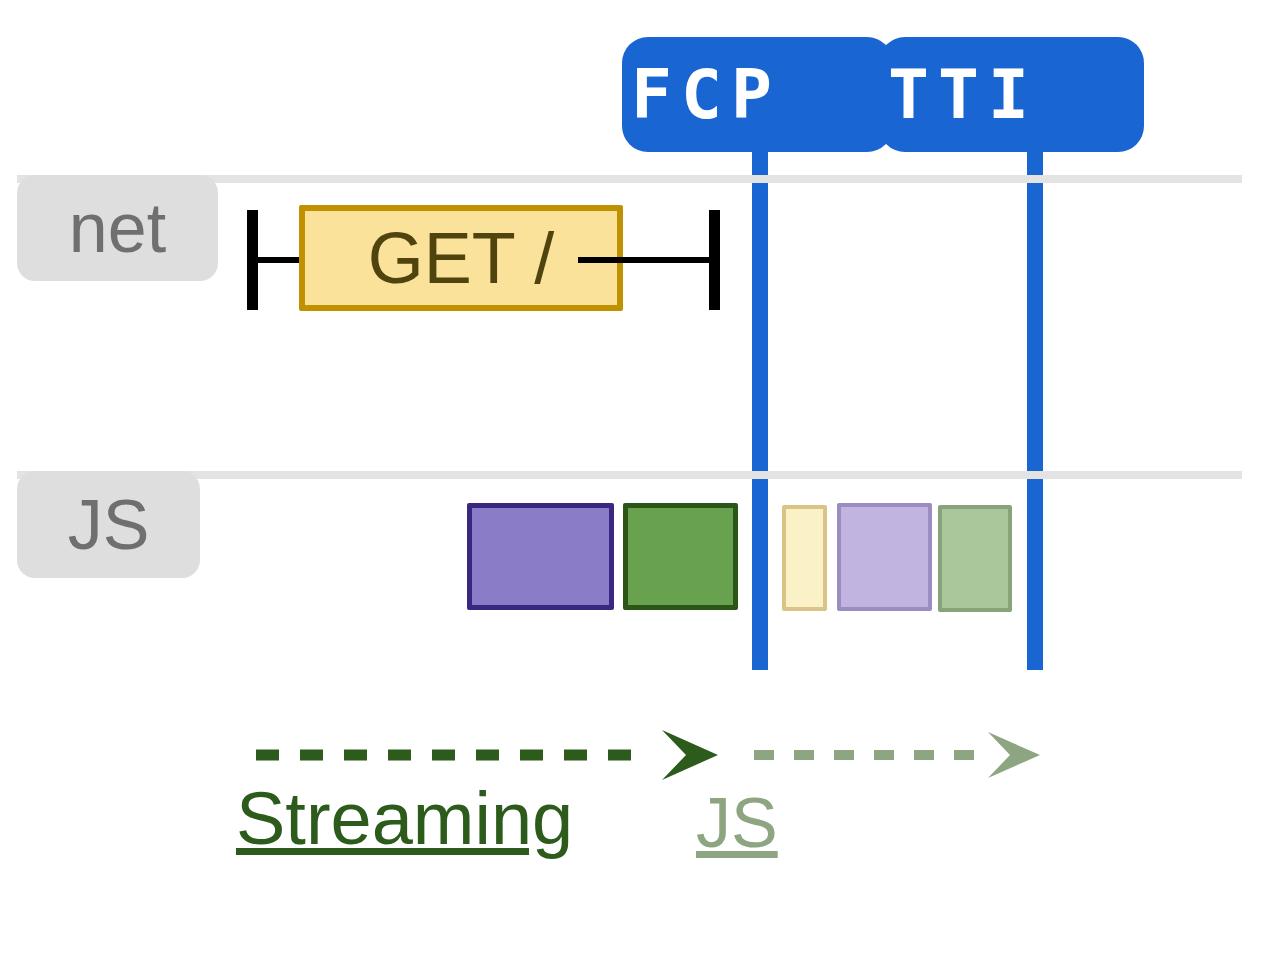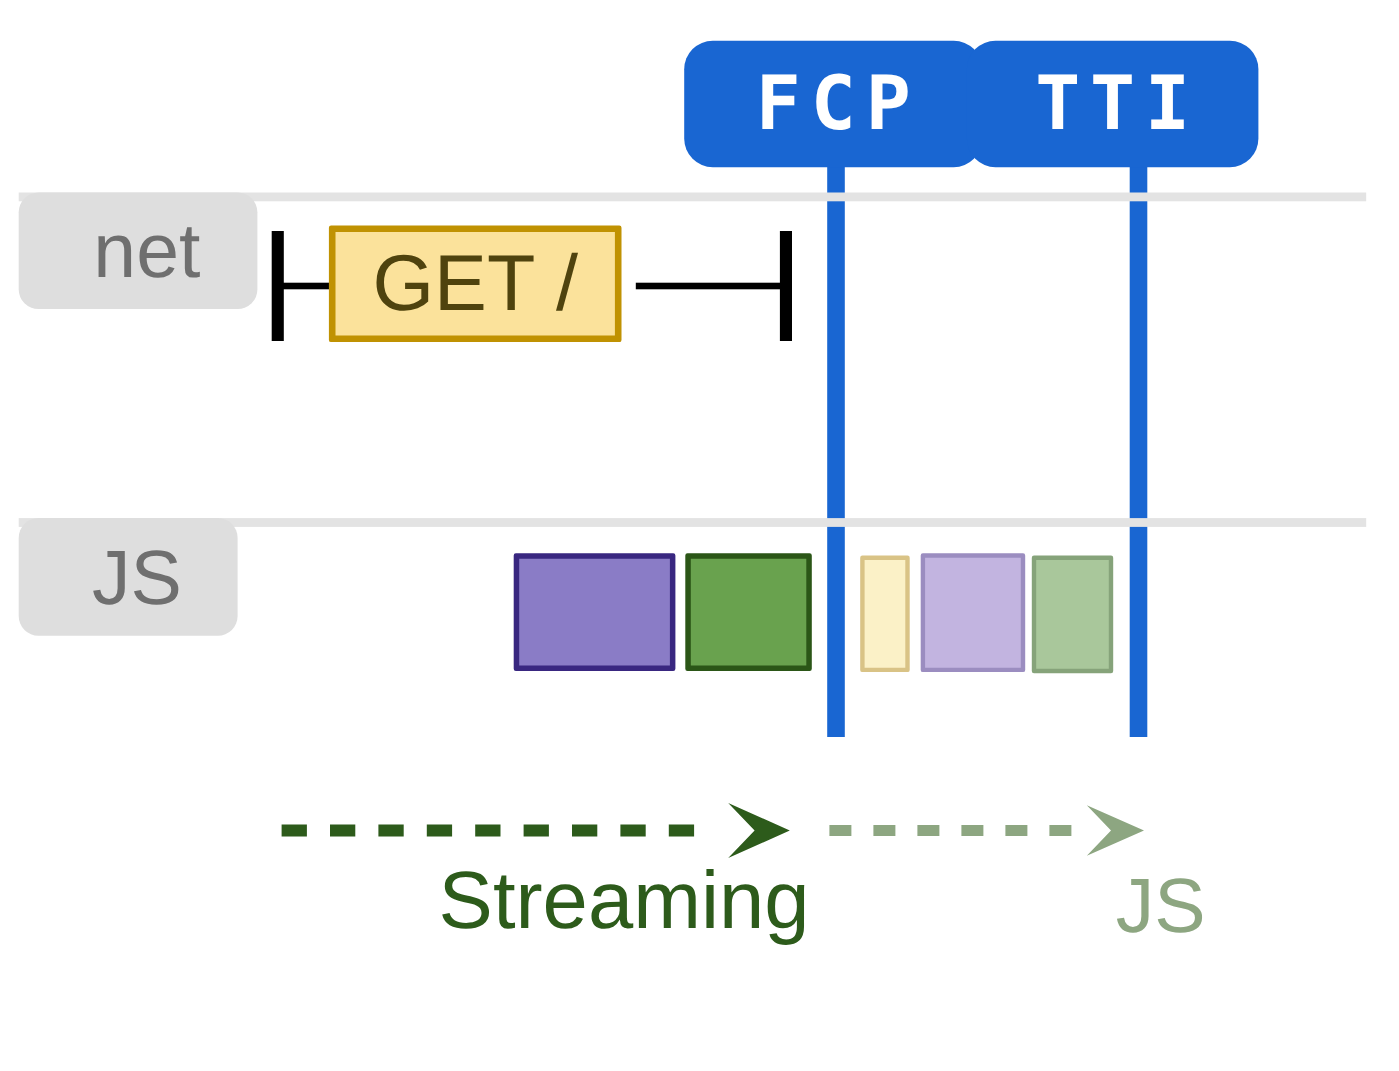--- a/index.html
+++ b/index.html
@@ -10,21 +10,21 @@
     overflow:hidden;
     font-family:"Liberation Sans", sans-serif;
   }
 
   
   .badge{
     position:absolute;
     top:37px;height:115px;
     background:#1966d2;
     border-radius:26px;
-    display:flex;align-items:center;justify-content:center;
+    display:flex;align-items:center;
     color:#ffffff;
     font-family:"DejaVu Sans Mono", monospace;
     font-weight:bold;
     font-size:68px;
     letter-spacing:9px;
     text-indent:9px;
   }
   .badge-fcp{left:622px;width:271px;}
   .badge-tti{left:879px;width:265px;}
   .stem{
@@ -39,54 +39,54 @@
   .lane-line{
     position:absolute;left:17px;width:1225px;height:8px;
     background:#e3e3e3;
   }
   .lane-line-net{top:175px;}
   .lane-line-js{top:471px;}
   .lane-tab{
     position:absolute;left:17px;
     background:#dedede;border-radius:18px;
     display:flex;align-items:center;justify-content:center;
-    color:#6f6f6f;font-size:70px;padding-left:16px;
+    color:#6f6f6f;font-size:70px;
   }
   .lane-tab-net{top:175px;width:201px;height:106px;}
   .lane-tab-js{top:471px;width:183px;height:107px;}
 
   
   .cap{position:absolute;background:#000000;width:11px;}
   .cap-left{left:247px;top:210px;height:100px;}
   .cap-right{left:709px;top:210px;height:100px;}
   .conn{position:absolute;background:#000000;height:6px;top:257px;}
   .conn-a{left:254px;width:50px;}
   .conn-b{left:578px;width:135px;}
   .request-box{
-    position:absolute;left:299px;top:205px;width:266px;height:106px;
+    position:absolute;left:299px;top:205px;width:324px;height:106px;
     background:#fbe29b;border:6px solid #c09202;border-radius:2px;
     box-sizing:border-box;
     display:flex;align-items:center;justify-content:center;
     color:#4f430e;font-size:72px;white-space:pre;
   }
 
   
   .block{position:absolute;box-sizing:border-box;border-radius:2px;}
   .block-1{left:467px;top:503px;width:147px;height:107px;background:#8a7cc6;border:5px solid #392780;}
   .block-2{left:623px;top:503px;width:115px;height:107px;background:#69a24e;border:5px solid #2b5617;}
   .block-3{left:782px;top:505px;width:45px;height:106px;background:#fbf1c7;border:4px solid #d9c386;}
   .block-4{left:837px;top:503px;width:95px;height:108px;background:#c2b4e0;border:4px solid #9b8dc0;}
   .block-5{left:938px;top:505px;width:74px;height:107px;background:#a9c79b;border:4px solid #86a37a;}
 
   
   .arrow-svg{position:absolute;}
   .arrow-streaming{left:248px;top:722px;}
   .arrow-js{left:748px;top:724px;}
   .phase-label{
-    position:absolute;text-align:right;
+    position:absolute;text-align:left;text-decoration:underline;
   }
   .label-streaming{
     left:236px;top:776px;width:500px;
     color:#2d5b1b;font-size:74px;
   }
   .label-js-optional{
     left:696px;top:784px;width:400px;
     color:#8da681;font-size:70px;line-height:78px;
   }
 </style>

